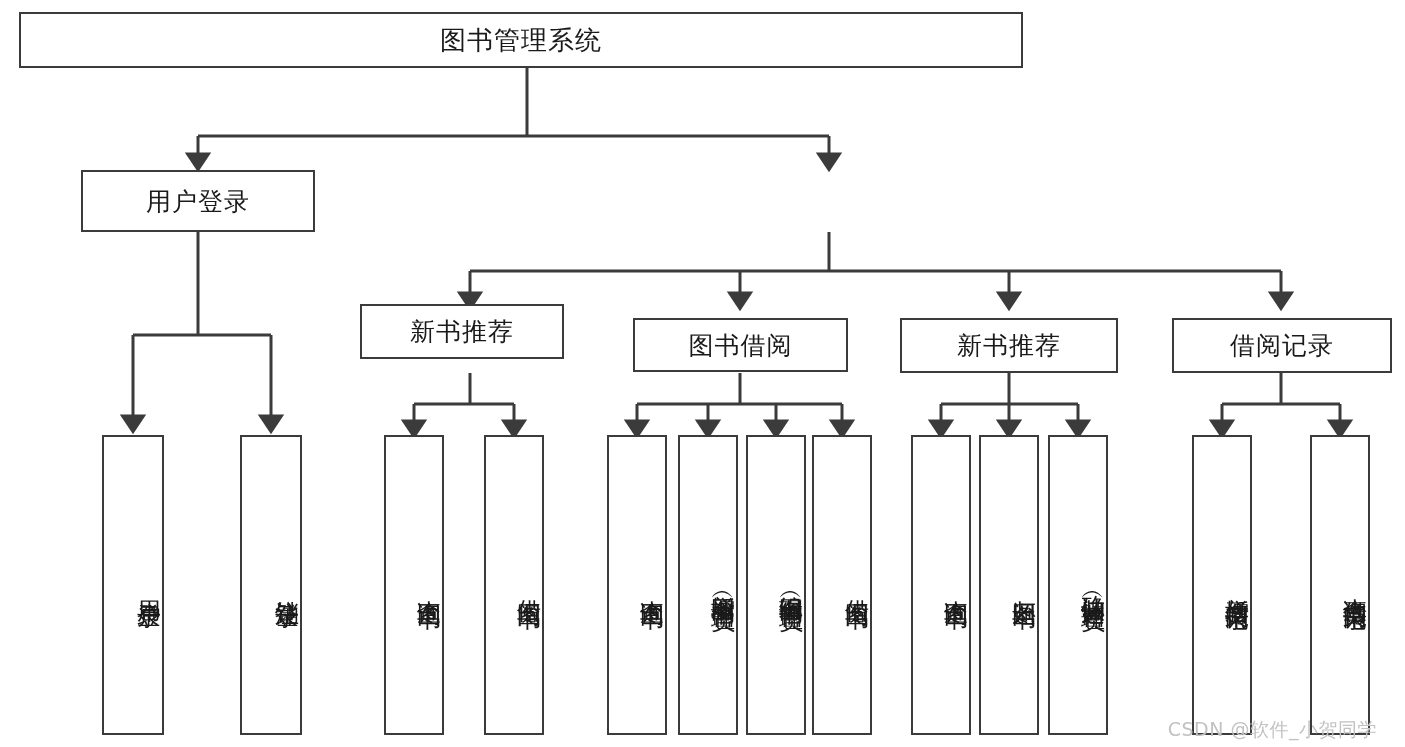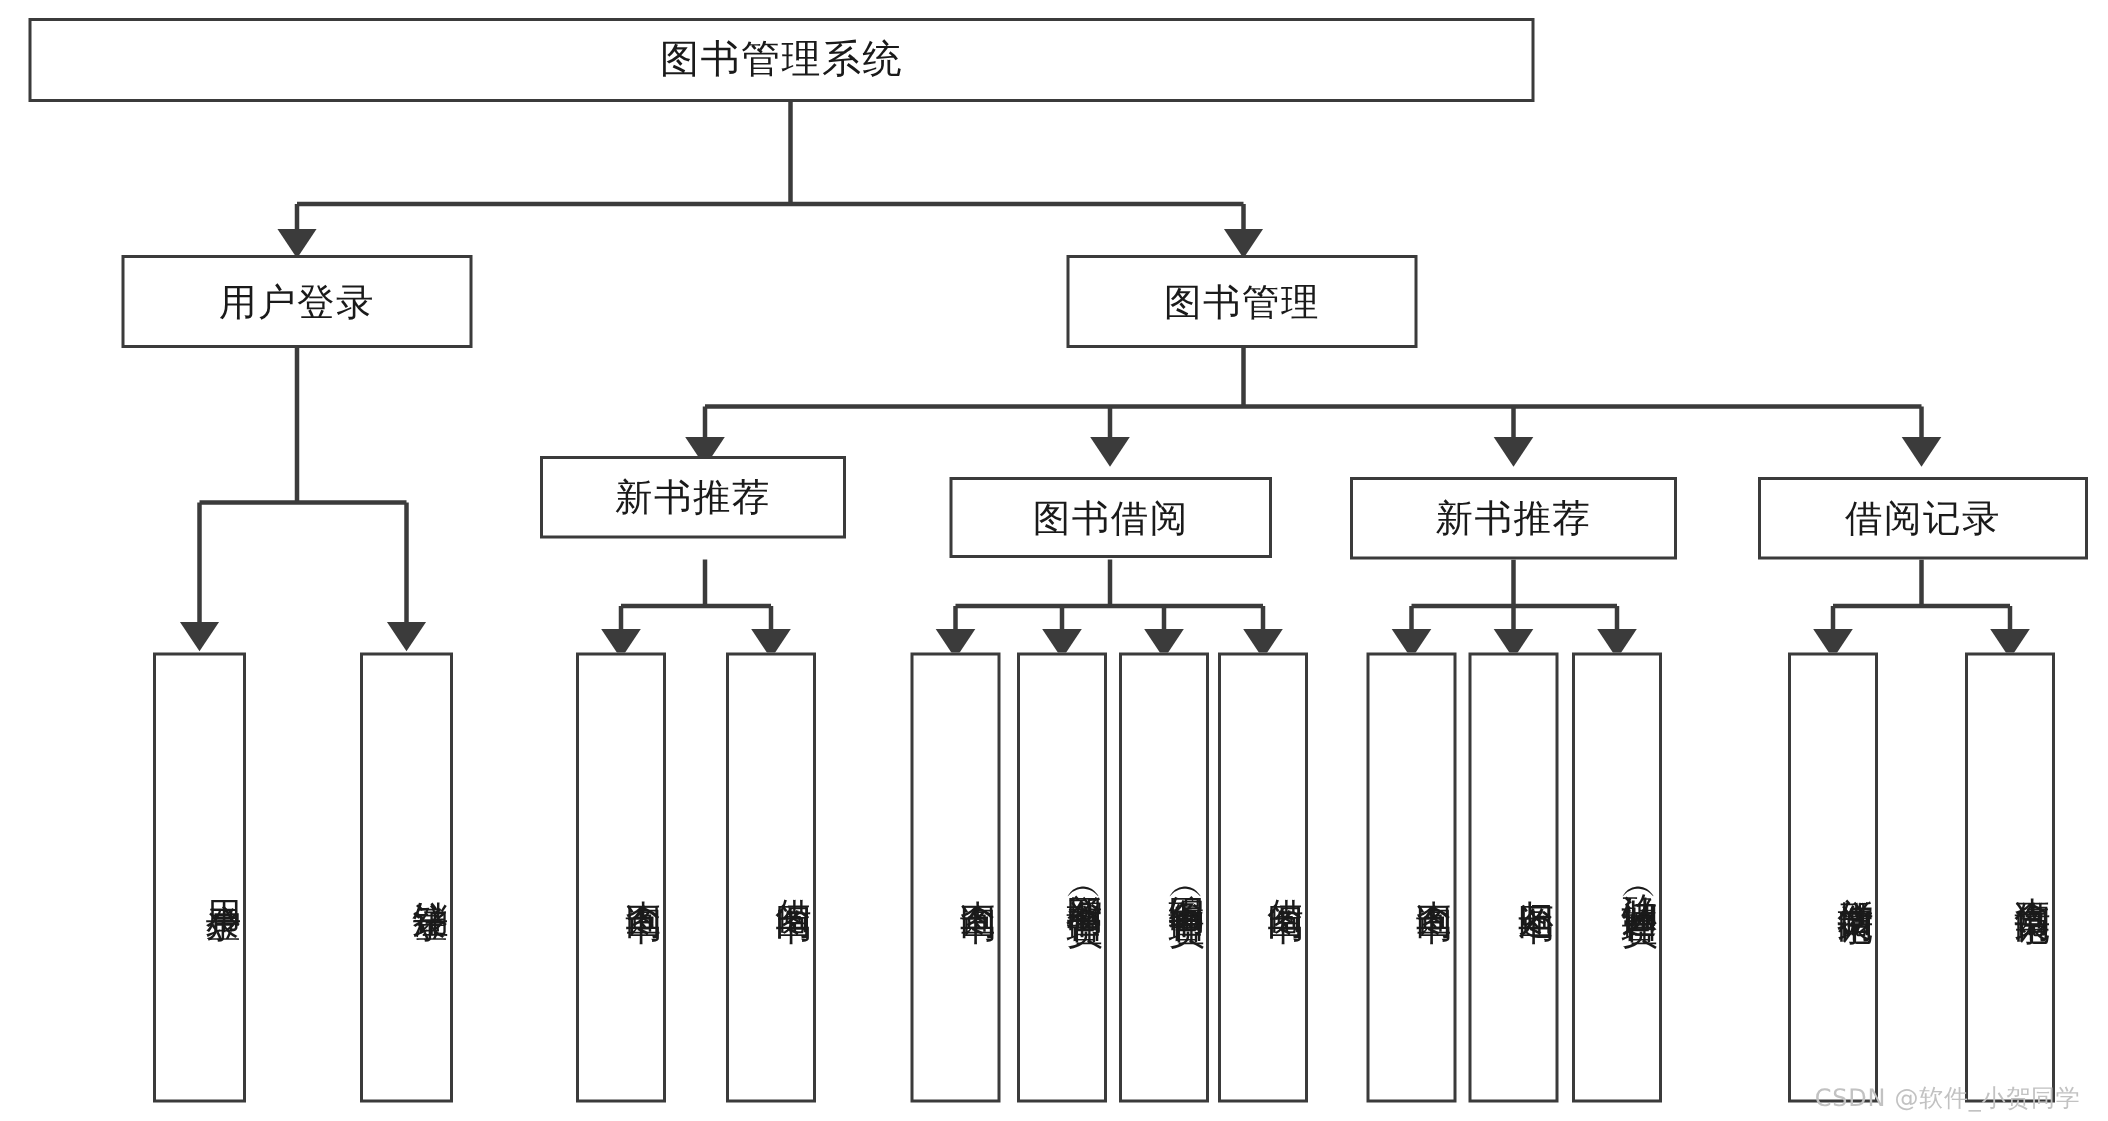--- a/index.html
+++ b/index.html
@@ -50,23 +50,23 @@
     align-items:flex-start;
     justify-content:center;
   }
   .node.v > .lbl{
     writing-mode:vertical-rl;
     text-orientation:upright;
     white-space:nowrap;
   }
   .watermark{
     position:absolute;
-    right:18px;
+    right:28px;
     bottom:4px;
-    font-size:16px;
+    font-size:19px;
     color:#c2c2c2;
     letter-spacing:0.5px;
     z-index:5;
     white-space:nowrap;
   }
 </style>
 </head>
 <body>
 
 <div id="diagram">
@@ -121,23 +121,20 @@
     </g>
   </svg>
 
   <div class="node h root" style="left:19px;top:12px;width:1004px;height:56px;">
     <span class="lbl">图书管理系统</span>
   </div>
 
   <div class="node h" style="left:81px;top:170px;width:234px;height:62px;">
     <span class="lbl">用户登录</span>
   </div>
-  <div class="node h" style="left:711px;top:170px;width:234px;height:62px;">
-    <span class="lbl">图书管理</span>
-  </div>
 
   <div class="node h" style="left:360px;top:304px;width:204px;height:55px;">
     <span class="lbl">新书推荐</span>
   </div>
   <div class="node h" style="left:633px;top:318px;width:215px;height:54px;">
     <span class="lbl">图书借阅</span>
   </div>
   <div class="node h" style="left:900px;top:318px;width:218px;height:55px;">
     <span class="lbl">新书推荐</span>
   </div>

